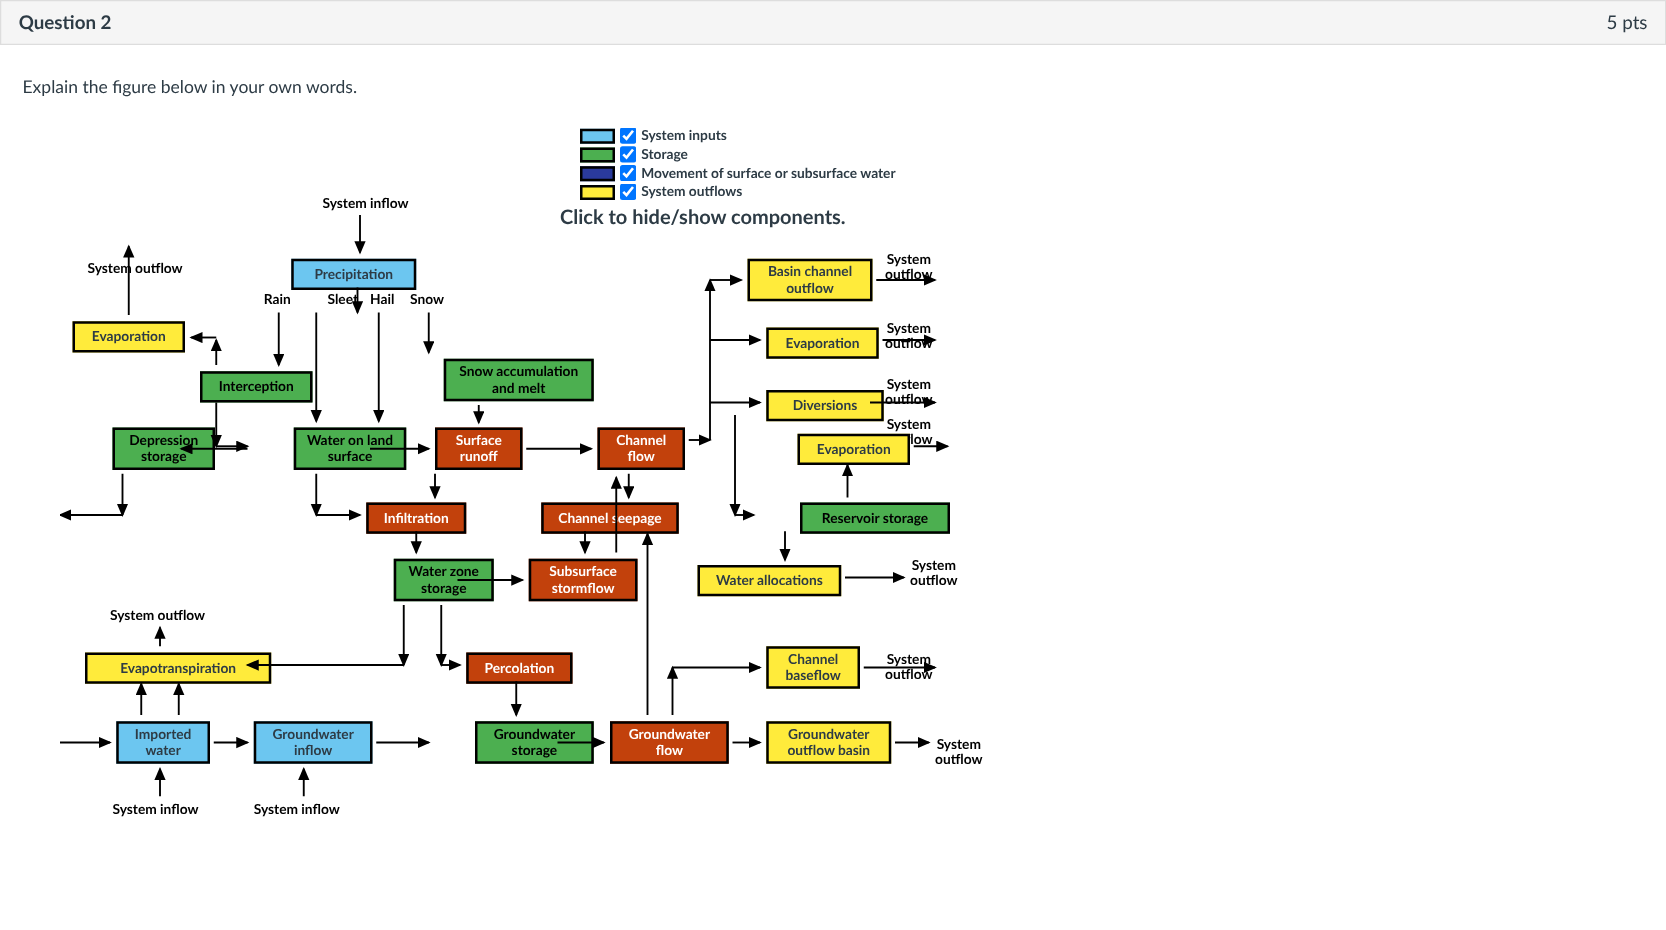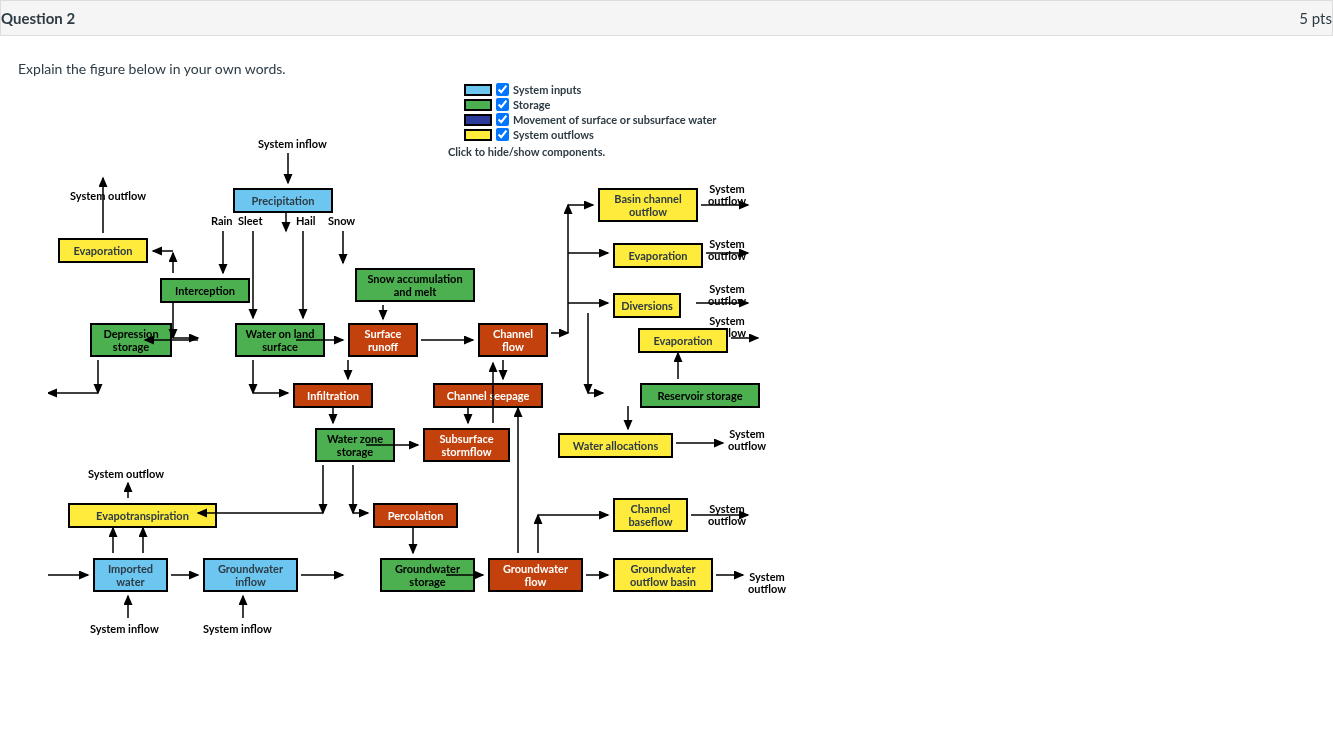--- a/index.html
+++ b/index.html
@@ -1,29 +1,29 @@
 <!DOCTYPE html>
 <html><head>
 <meta charset="utf-8">
 <style>
   * { box-sizing: border-box; margin: 0; padding: 0; }
   body { font-family: "Lato", "Helvetica Neue", Arial, sans-serif; font-size: 14px; color: #2d3b45; background: #fff; }
   .question-header {
     background: #f5f5f5;
     border: 1px solid #ddd;
-    padding: 8px 0;
+    padding: 8px 14px;
     display: flex;
     justify-content: space-between;
     align-items: flex-start;
     font-size: 15px;
   }
   .question-header .title { font-weight: 700; }
   .question-header .pts { font-weight: 400; margin-left: 25px; }
   .content { padding: 24px 18px; }
-  .prompt { margin-bottom: 6px; font-size: 14px; }
+  .prompt { margin-bottom: 25px; font-size: 14px; }
   .diagram-wrap { position: relative; width: 880px; height: 580px; margin-left: 30px; }
   .box {
     position: absolute;
     border: 2px solid #000;
     font-weight: 700;
     font-size: 11px;
     text-align: center;
     padding: 4px 6px;
     line-height: 1.2;
     display: flex;
@@ -44,21 +44,21 @@
   }
   .legend {
     position: absolute;
     left: 400px; top: 0;
     font-size: 11px;
     font-weight: 700;
   }
   .legend-row { display: flex; align-items: center; margin-bottom: 2px; padding-left: 16px; }
   .swatch { width: 28px; height: 12px; border: 2px solid #000; margin-right: 4px; }
   .legend-row input { margin-right: 4px; width:13px; height:13px; }
-  .legend-caption { margin-top: 4px; font-size: 11px; font-weight: 700; }
+  .legend-caption { margin-top: 4px; font-size: 16px; font-weight: 700; }
   svg.arrows { position: absolute; left: 0; top: 0; pointer-events: none; }
 </style>
 </head>
 <body>
 
 <div class="question-header">
   <span class="title">Question 2</span>
   <span class="pts">5 pts</span>
 </div>
 
@@ -87,21 +87,21 @@
         <span class="swatch" style="background:#ffeb3b"></span>
         <input type="checkbox" checked="" style="">
         <span>System outflows</span>
       </div>
       <div class="legend-caption">Click to hide/show components.</div>
     </div>
 
     <div class="label" style="left:210px;top:55px">System inflow</div>
     <div class="label" style="left:22px;top:107px">System outflow</div>
     <div class="label" style="left:163px;top:132px">Rain</div>
-    <div class="label" style="left:190px;top:132px">Sleet</div>
+    <div class="label" style="left:214px;top:132px">Sleet</div>
     <div class="label" style="left:248px;top:132px">Hail</div>
     <div class="label" style="left:280px;top:132px">Snow</div>
 
     <div class="label" style="left:660px;top:100px;white-space:pre">System
 outflow</div>
     <div class="label" style="left:660px;top:155px;white-space:pre">System
 outflow</div>
     <div class="label" style="left:660px;top:200px;white-space:pre">System
 outflow</div>
     <div class="label" style="left:660px;top:232px;white-space:pre">System
@@ -130,21 +130,21 @@
     <div class="box c-navy" style="left:375px;top:345px;width:87px;height:34px">Subsurface stormflow</div>
     <div class="box c-yellow" style="left:20px;top:420px;width:149px">Evapotranspiration</div>
     <div class="box c-navy" style="left:325px;top:420px;width:85px">Percolation</div>
     <div class="box c-blue" style="left:45px;top:475px;width:75px;height:34px">Imported water</div>
     <div class="box c-blue" style="left:155px;top:475px;width:95px;height:34px">Groundwater inflow</div>
     <div class="box c-green" style="left:300px;top:475px;width:95px;height:34px">Groundwater storage</div>
     <div class="box c-navy" style="left:440px;top:475px;width:95px;height:34px">Groundwater flow</div>
 
     <div class="box c-yellow" style="left:550px;top:105px;width:100px;height:34px">Basin channel outflow</div>
     <div class="box c-yellow" style="left:565px;top:160px;width:90px">Evaporation</div>
-    <div class="box c-yellow" style="left:565px;top:210px;width:68px">Diversions</div>
+    <div class="box c-yellow" style="left:565px;top:210px;width:94px">Diversions</div>
     <div class="box c-yellow" style="left:590px;top:245px;width:90px">Evaporation</div>
     <div class="box c-green" style="left:560px;top:300px;width:120px">Reservoir storage</div>
     <div class="box c-yellow" style="left:510px;top:350px;width:115px">Water allocations</div>
     <div class="box c-yellow" style="left:565px;top:415px;width:75px;height:34px">Channel baseflow</div>
     <div class="box c-yellow" style="left:565px;top:475px;width:100px;height:34px">Groundwater outflow basin</div>
 
     <svg class="arrows" width="880" height="580">
       <defs>
         <marker id="ah" markerWidth="8" markerHeight="8" refX="6" refY="3" orient="auto">
           <path d="M0,0 L7,3 L0,6 Z" fill="#000"></path>

